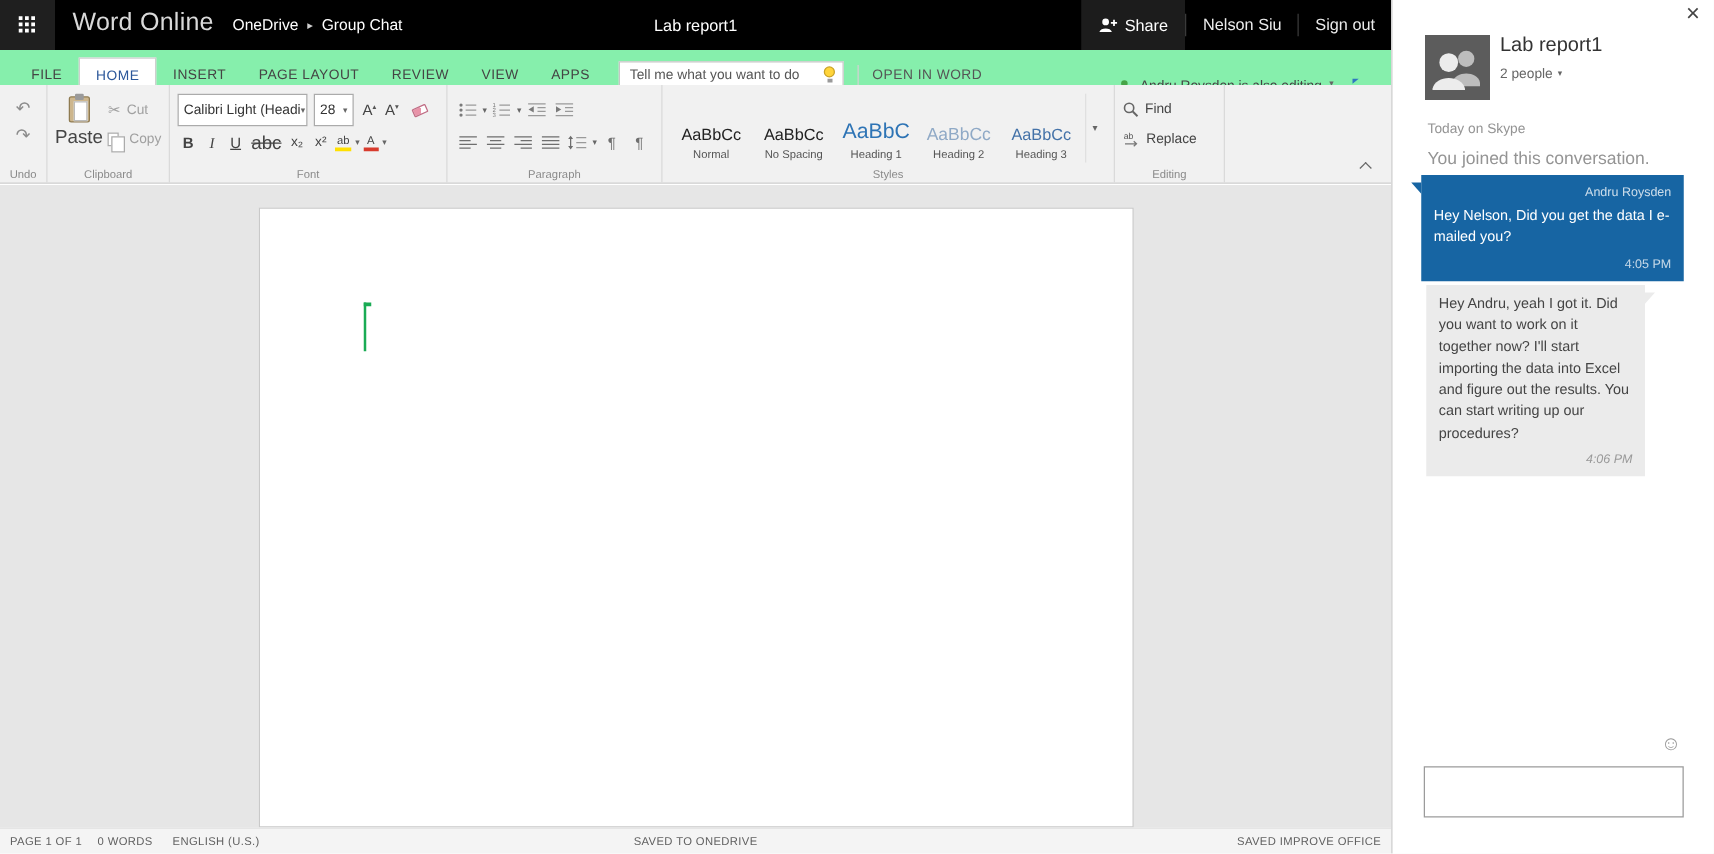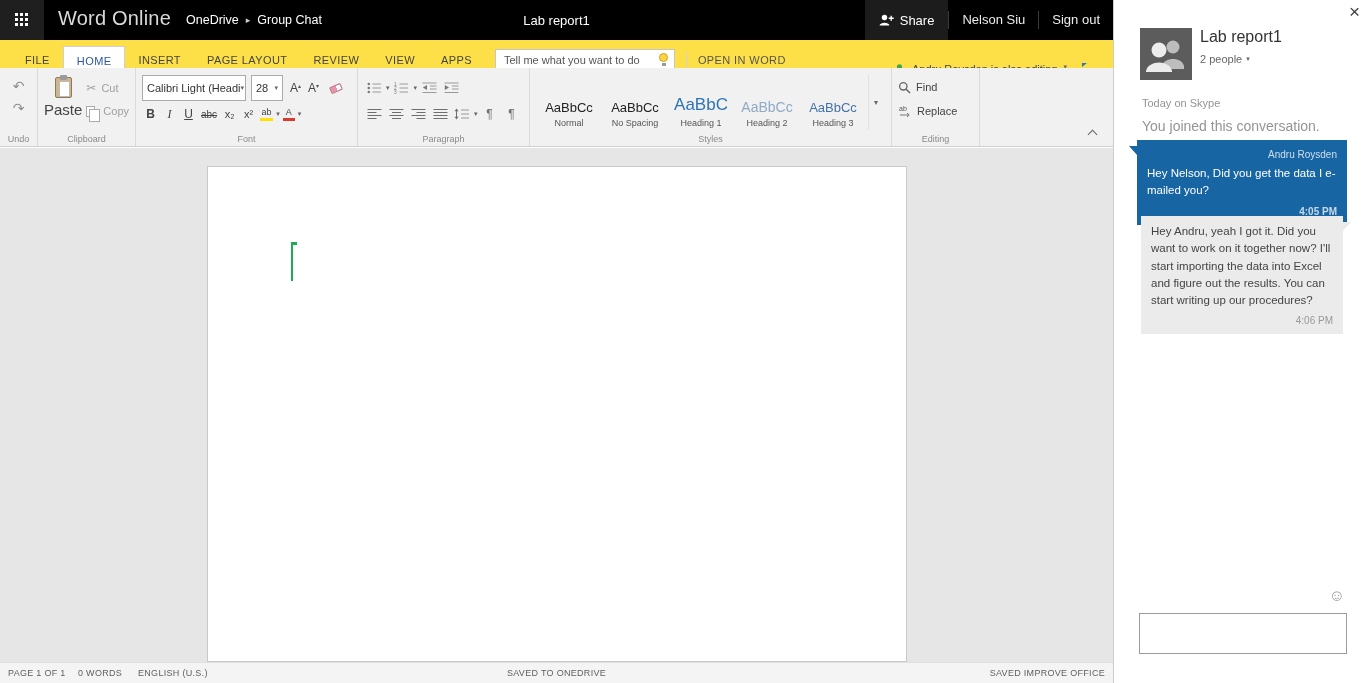--- a/index.html
+++ b/index.html
@@ -16,21 +16,21 @@
   .breadcrumb { position:absolute; left:186px; top:13px; display:flex; align-items:center; gap:7px; font-size:12.5px; color:#fff; }
   .crumb { cursor:pointer; }
   .crumb-sep { font-size:9px; color:#d0d0d0; }
   .doc-title-top { position:absolute; left:0; width:1113px; top:13px; text-align:center; font-size:13px; color:#fff; pointer-events:none; }
   .top-right { position:absolute; right:0; top:0; height:40px; display:flex; align-items:center; }
   .share-btn { display:flex; align-items:center; gap:6px; height:40px; padding:0 14px; background:#1c1c1c; font-size:13px; cursor:pointer; }
   .tb-sep { width:1px; height:18px; background:#3a3a3a; }
   .tb-item { padding:0 13px; font-size:13px; color:#ececec; height:40px; line-height:40px; cursor:pointer; }
 
   
-  .tabrow { position:absolute; top:40px; left:0; width:1113px; height:40px; background:#fde047;
+  .tabrow { position:absolute; top:40px; left:0; width:1113px; height:40px; background:#86efac;
             border-bottom:1px solid #e2e2e2; display:flex; align-items:center; font-size:11px; color:#444; }
   .tab { height:28px; line-height:28px; padding:0 13px; letter-spacing:.4px; cursor:pointer; white-space:nowrap; }
   .tab.first { margin-left:12px; }
   .tab.active { background:#fff; border:1px solid #cfcfcf; border-bottom:none; color:var(--accent,#2b579a); }
   .tellme { position:relative; margin-left:10px; width:180px; height:21px; background:#fff; border:1px solid #c6c6c6;
             display:flex; align-items:center; padding:0 22px 0 8px; }
   .tellme input { border:none; outline:none; width:100%; background:transparent; font-size:11px; color:#555; font-family:inherit; }
   .tellme input::placeholder { color:#555; opacity:1; }
   .bulb { position:absolute; right:6px; top:3px; width:9px; height:9px; border-radius:50%;
           background:#ffd43a; border:1px solid #c9a227; }
@@ -70,21 +70,21 @@
   .combo.size { width:32px; margin-left:3px; }
   .af-btn { display:flex; align-items:flex-start; color:#444; font-size:12px; margin-left:5px; cursor:pointer; }
   .af-arr { font-size:6px; margin-top:1px; color:#555; }
   .eraser { width:12px; height:7px; background:linear-gradient(110deg,#e893a8 55%,#fff 55%); border:1px solid #c06c84;
             transform:rotate(-24deg); border-radius:1px; margin-left:9px; cursor:pointer; }
   .tog { min-width:17px; height:21px; display:flex; align-items:center; justify-content:center; color:#444;
          font-size:12px; padding:0 2px; cursor:pointer; }
   .tog.b { font-weight:700; }
   .tog.i { font-style:italic; font-family:"Liberation Serif",serif; }
   .tog.u { text-decoration:underline; }
-  .tog.strike { font-size:10px; text-decoration:line-through; }
+  .tog.strike { font-size:15px; text-decoration:line-through; }
   .tog.sub, .tog.sup { font-size:11px; }
   .stack-ic { display:flex; flex-direction:column; align-items:center; cursor:pointer; padding:0 1px; }
   .stack-txt { font-size:9px; line-height:9px; color:#444; }
   .hl-bar { width:13px; height:3px; background:var(--highlight-yellow,#ffe000); margin-top:1px; }
   .fc-bar { width:12px; height:3px; background:var(--fontcolor-red,#d83b2d); margin-top:1px; }
   .g-para { width:172px; }
   .pic { display:flex; align-items:center; justify-content:center; min-width:20px; height:22px; cursor:pointer; padding:0 1px; }
   .pic svg { display:block; }
   .pilcrow { font-size:12px; color:#6f6f6f; }
   .g-styles { width:362px; display:flex; }
@@ -125,27 +125,27 @@
   .chat-close { position:absolute; top:2px; right:11px; font-size:19px; color:#444; cursor:pointer; line-height:1; }
   .chat-avatar { position:absolute; left:26px; top:28px; width:52px; height:52px; }
   .chat-title { position:absolute; left:86px; top:28px; font-size:16px; color:#333; }
   .chat-people { position:absolute; left:86px; top:53px; font-size:11px; color:#666; display:flex; align-items:center; gap:4px; cursor:pointer; }
   .chat-day { position:absolute; left:28px; top:97px; font-size:11px; color:#949494; }
   .chat-joined { position:absolute; left:28px; top:118px; font-size:14px; color:#949494; }
   .msg { position:absolute; padding:7px 10px 6px; font-size:11.5px; line-height:1.5; }
   .msg-remote { left:23px; top:140px; width:210px; background:var(--bubble-blue,#1765a3); color:#fff; }
   .msg-remote::before { content:""; position:absolute; left:-8px; top:6px; width:0; height:0;
                         border-right:8px solid var(--bubble-blue,#1765a3); border-bottom:9px solid transparent; }
-  .msg-local { left:27px; top:216px; width:202px; background:#ebebeb; color:#444; }
+  .msg-local { left:27px; top:228px; width:175px; background:#ebebeb; color:#444; }
   .msg-local::after { content:""; position:absolute; right:-8px; top:6px; width:0; height:0;
                       border-left:8px solid #ebebeb; border-bottom:9px solid transparent; }
   .msg-sender { text-align:right; font-size:10px; color:rgba(255,255,255,.78); margin-bottom:3px; }
   .msg-time { text-align:right; font-size:10px; margin-top:4px; }
-  .msg-remote .msg-time { color:rgba(255,255,255,.75);font-weight:bold; }
-  .msg-local .msg-time { color:#999; }
+  .msg-remote .msg-time { color:rgba(255,255,255,.75); }
+  .msg-local .msg-time { color:#999;font-style:italic; }
   .emoticon { position:absolute; right:26px; top:588px; font-size:16px; color:#999; cursor:pointer; line-height:1; }
   .chat-input { position:absolute; left:25px; top:613px; width:208px; height:41px; border:1px solid #9b9b9b;
                 background:#fff; resize:none; font-family:inherit; font-size:12px; padding:4px 6px; outline:none; }
 </style>
 </head>
 <body>
 
 <div class="screen">
 
   <header class="topbar">

